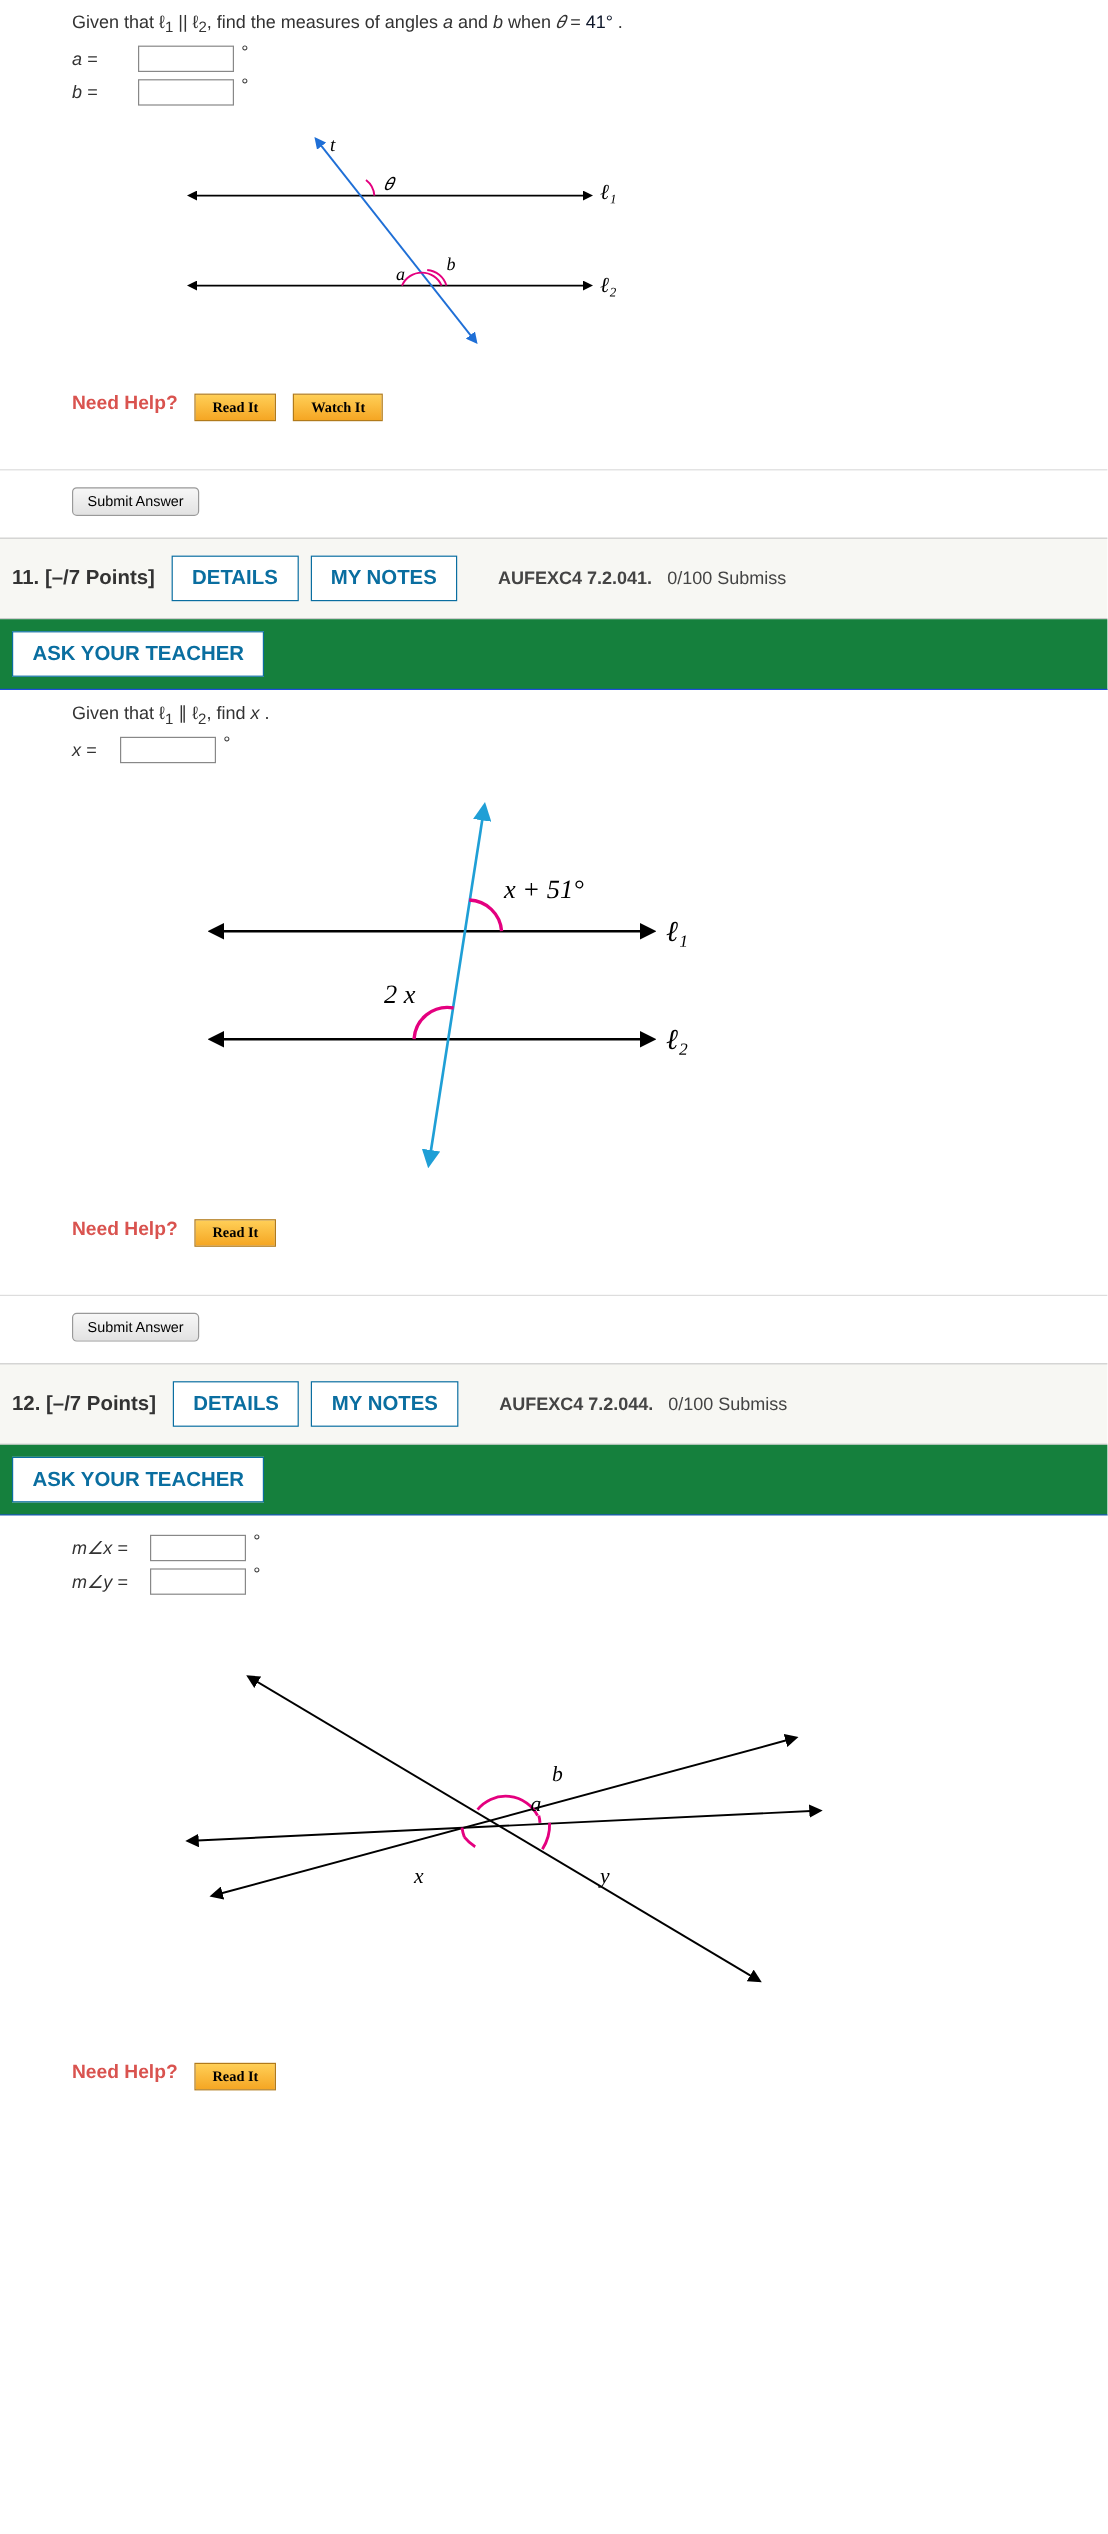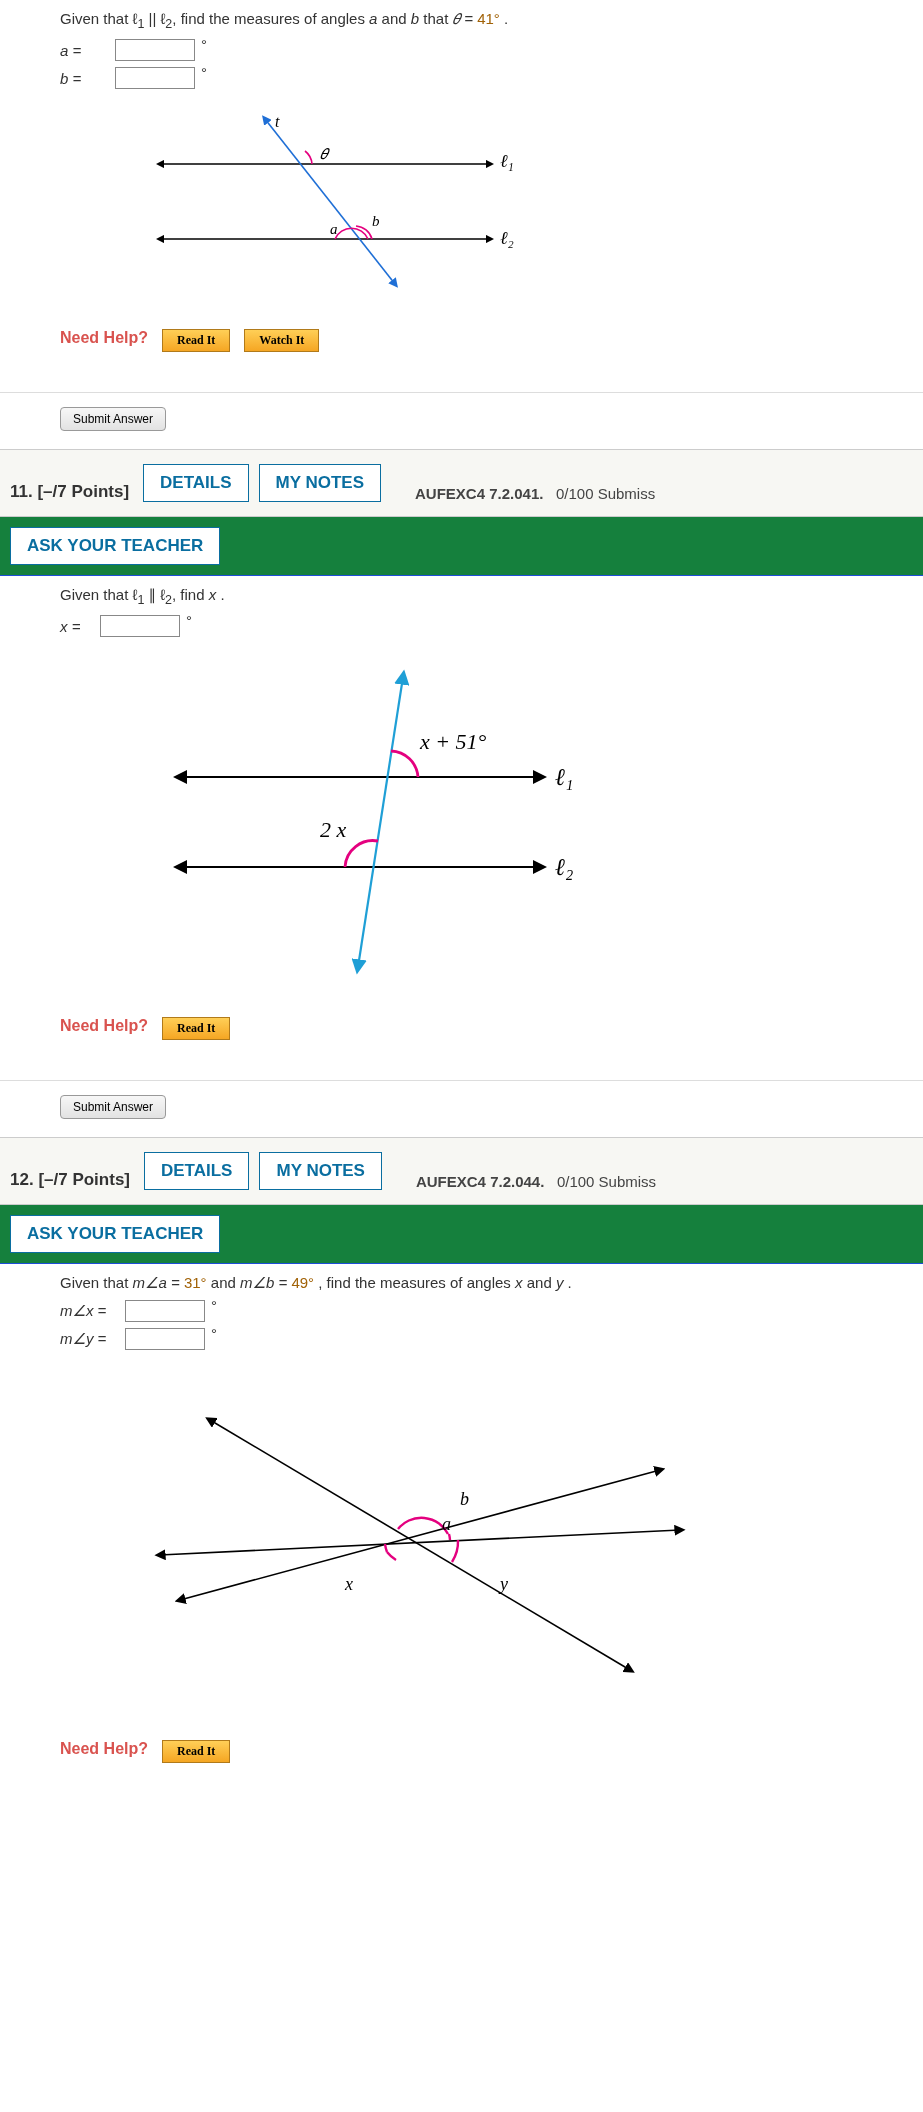--- a/index.html
+++ b/index.html
@@ -5,21 +5,21 @@
 * { box-sizing: border-box; margin: 0; padding: 0; }
 body {
   font-family: Verdana, Geneva, sans-serif;
   font-size: 15px;
   color: #333;
   background: #fff;
   width: 923px;
 }
 .problem-body { padding: 10px 0 10px 60px; background: #fff; }
 .prompt { color: #333; margin-bottom: 8px; }
-.red { color: #a16207; }
+.red { color: #0f172a; }
 .input-row { margin: 6px 0; display: flex; align-items: center; font-style: italic; }
 .input-row .lbl { min-width: 55px; font-style: italic; }
 .ans-input {
   width: 80px; height: 22px;
   border: 1px solid #888; background: #fff;
   padding: 1px 3px;
 }
 .deg { margin-left: 6px; position: relative; top: -6px; font-style: normal; }
 .figure { margin: 20px 0 30px 60px; }
 .nh-row { margin: 20px 0 10px 0; display: flex; align-items: flex-start; gap: 14px; }
@@ -36,21 +36,21 @@
   padding: 14px 0 18px 60px;
   margin-top: 20px;
   text-decoration: underline;
 }
 .submit-btn {
   background: linear-gradient(#f7f7f7, #e2e2e2);
   border: 1px solid #999; border-radius: 4px;
   font-size: 12px; padding: 4px 12px; cursor: pointer;
 }
 .q-header {
-  display: flex; align-items: flex-end; gap: 10px;
+  display: flex; align-items: center; gap: 10px;
   padding: 14px 10px;
   border-top: 1px solid #ccc;
   border-bottom: 1px solid #ccc;
   background: #f7f7f3;
   flex-wrap: wrap;
 }
 .q-num { font-weight: bold; font-size: 17px; margin-right: 4px; }
 .pill {
   border: 1px solid #0a6ea0;
   color: #0a6ea0;
@@ -70,21 +70,21 @@
 <body>
 
 <div class="problem-body">
   <div class="prompt">
     <span>Given that  </span>
     <span class="sub-serif">ℓ<sub>1</sub> || ℓ<sub>2</sub>,</span>
     <span>  find the measures of angles </span>
     <i>a</i>
     <span> and </span>
     <i>b</i>
-    <span> that  </span>
+    <span> when  </span>
     <i>𝜃 = </i>
     <span class="red">41°</span>
     <span>.</span>
   </div>
   <div class="input-row">
     <span class="lbl">a  = </span>
     <input class="ans-input" type="text" style="">
     <span class="deg">°</span>
   </div>
   <div class="input-row">
@@ -199,33 +199,20 @@
   <span class="meta">
     <b>AUFEXC4 7.2.044.</b>&nbsp;&nbsp;
     <span>0/100 Submiss</span>
   </span>
 </div>
 <div class="ayt-row">
   <button class="pill">ASK YOUR TEACHER</button>
 </div>
 
 <div class="problem-body">
-  <div class="prompt">
-    <span>Given that  </span>
-    <i>m∠a = </i>
-    <span class="red">31°</span>
-    <span>  and  </span>
-    <i>m∠b = </i>
-    <span class="red">49°</span>
-    <span>,  find the measures of angles </span>
-    <i>x</i>
-    <span> and </span>
-    <i>y</i>
-    <span>.</span>
-  </div>
   <div class="input-row">
     <span class="lbl" style="min-width:65px;">m∠x  = </span>
     <input class="ans-input" type="text" style="">
     <span class="deg">°</span>
   </div>
   <div class="input-row">
     <span class="lbl" style="min-width:65px;">m∠y  = </span>
     <input class="ans-input" type="text" style="">
     <span class="deg">°</span>
   </div>

